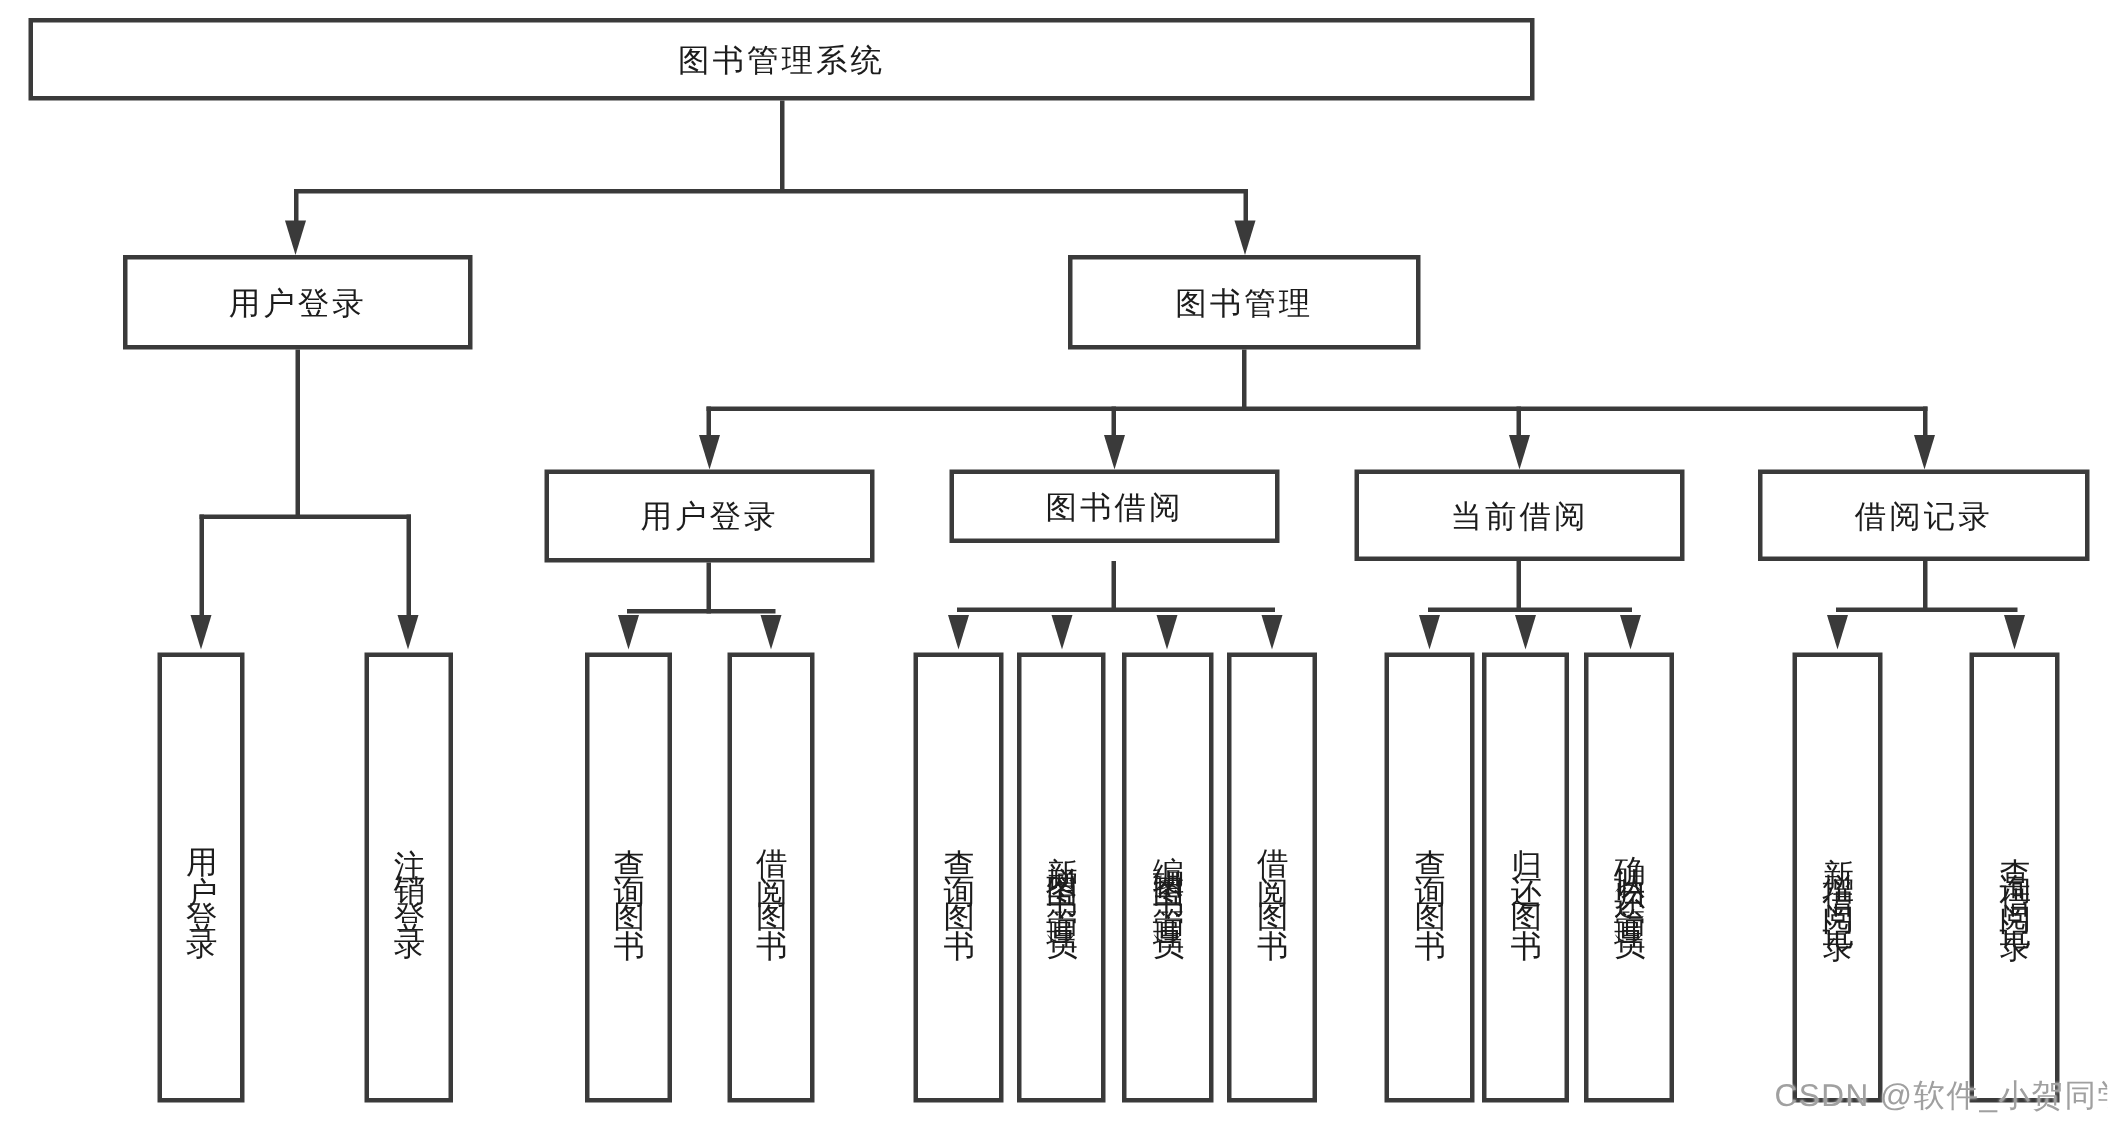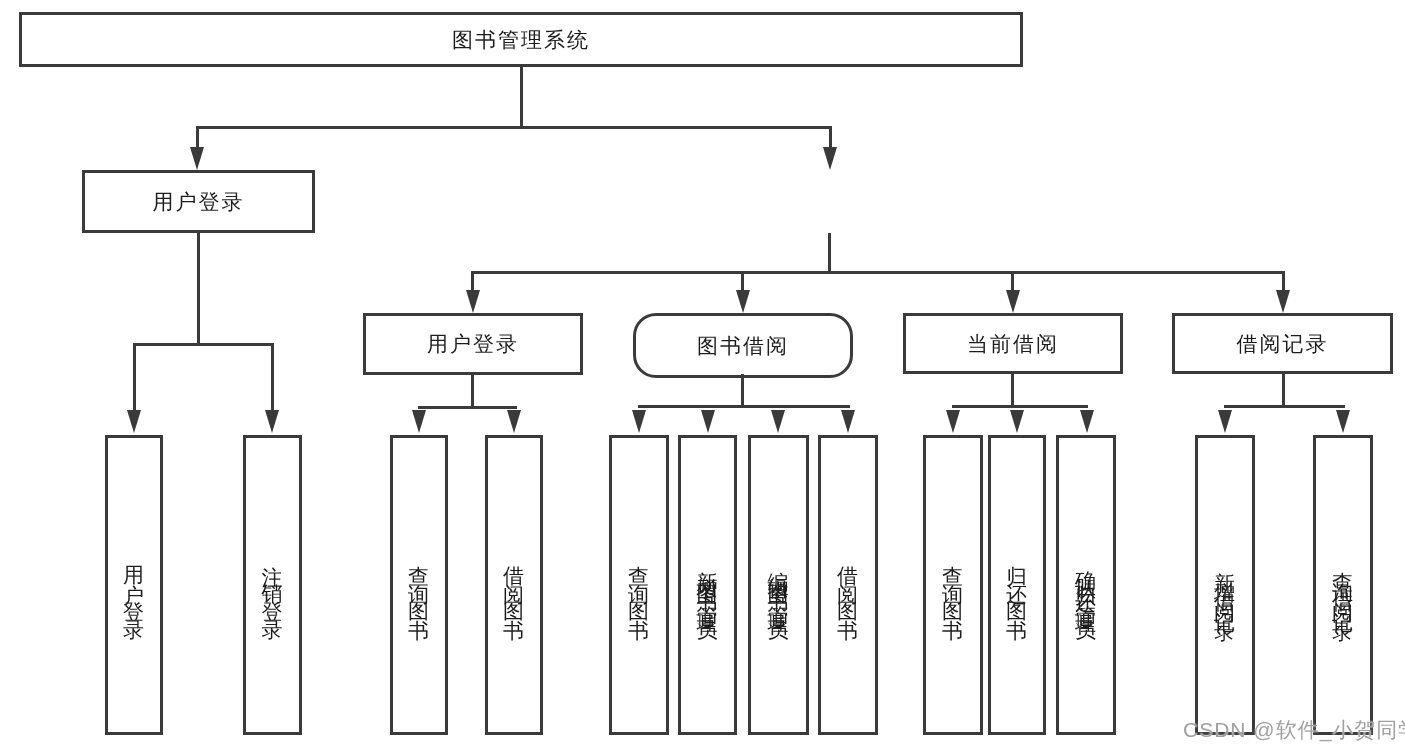--- a/index.html
+++ b/index.html
@@ -61,20 +61,23 @@
   <div class="vline" style="left:520px;top:67px;height:61px;"></div>
   <div class="hline" style="left:196px;top:126px;width:636px;"></div>
   <div class="vline" style="left:196px;top:126px;height:26px;"></div>
   <div class="vline" style="left:829px;top:126px;height:26px;"></div>
   <div class="arrow" style="left:190px;top:147px;"></div>
   <div class="arrow" style="left:823px;top:147px;"></div>
 
   <div class="box hbox" style="left:82px;top:170px;width:233px;height:63px;">
     <span>用户登录</span>
   </div>
+  <div class="box hbox" style="left:712px;top:170px;width:235px;height:63px;">
+    <span>图书管理</span>
+  </div>
 
   <div class="vline" style="left:197px;top:233px;height:113px;"></div>
   <div class="hline" style="left:133px;top:343px;width:141px;"></div>
   <div class="vline" style="left:133px;top:343px;height:70px;"></div>
   <div class="vline" style="left:271px;top:343px;height:70px;"></div>
   <div class="arrow" style="left:127px;top:410px;"></div>
   <div class="arrow" style="left:265px;top:410px;"></div>
 
   <div class="vline" style="left:828px;top:233px;height:41px;"></div>
   <div class="hline" style="left:471px;top:271px;width:814px;"></div>
@@ -83,21 +86,21 @@
   <div class="vline" style="left:1011px;top:271px;height:22px;"></div>
   <div class="vline" style="left:1282px;top:271px;height:22px;"></div>
   <div class="arrow" style="left:466px;top:290px;"></div>
   <div class="arrow" style="left:736px;top:290px;"></div>
   <div class="arrow" style="left:1006px;top:290px;"></div>
   <div class="arrow" style="left:1276px;top:290px;"></div>
 
   <div class="box hbox" style="left:363px;top:313px;width:220px;height:62px;">
     <span>用户登录</span>
   </div>
-  <div class="box hbox" style="left:633px;top:313px;width:220px;height:65px;border-radius:23px;">
+  <div class="box hbox" style="left:633px;top:313px;width:220px;height:49px;">
     <span>图书借阅</span>
   </div>
   <div class="box hbox" style="left:903px;top:313px;width:220px;height:61px;">
     <span>当前借阅</span>
   </div>
   <div class="box hbox" style="left:1172px;top:313px;width:221px;height:61px;">
     <span>借阅记录</span>
   </div>
 
   <div class="vline" style="left:471px;top:375px;height:34px;"></div>

